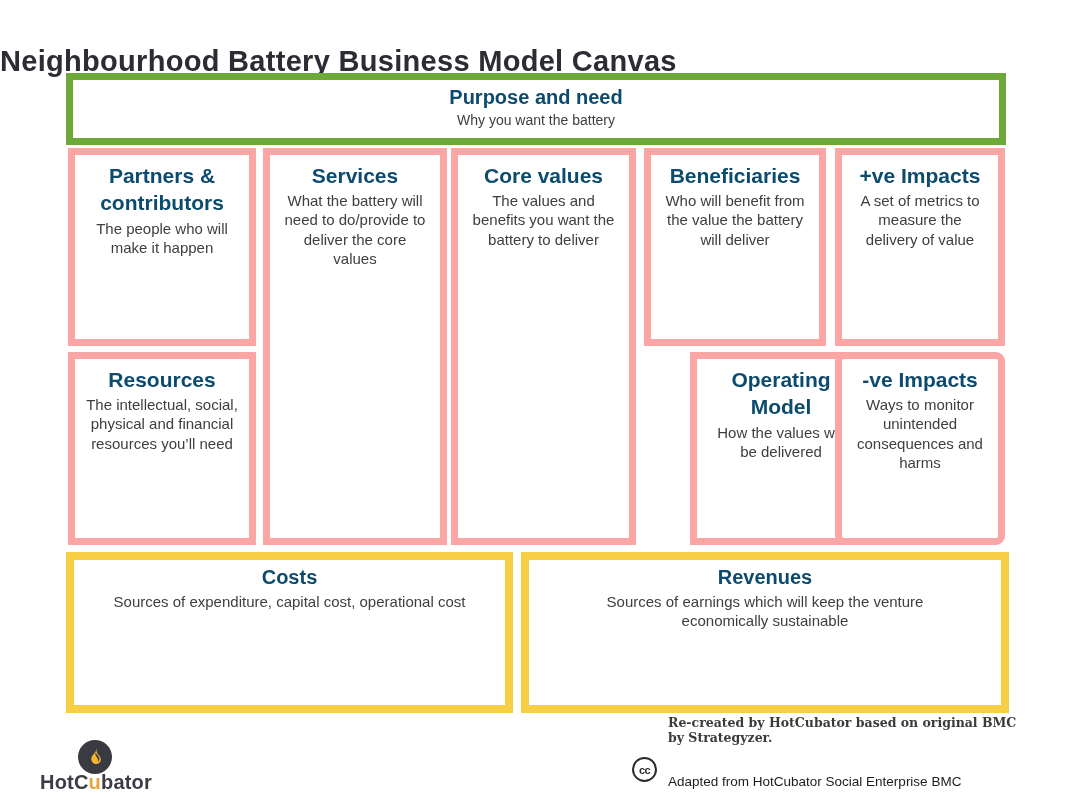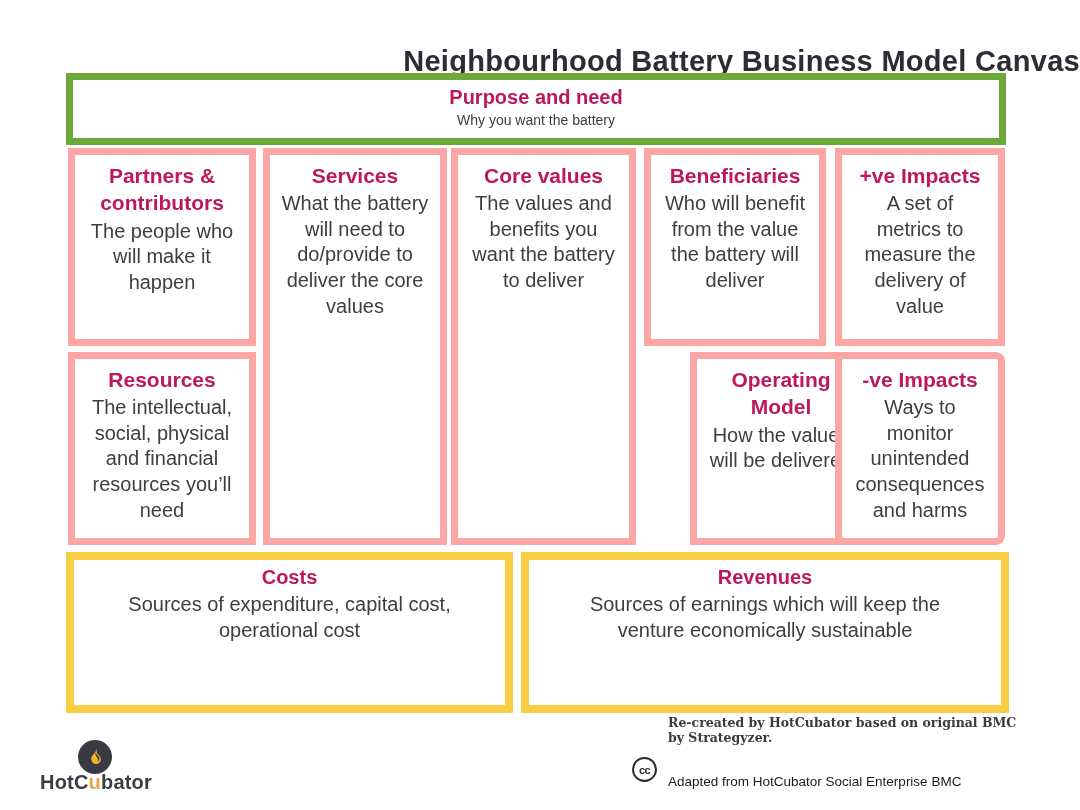--- a/index.html
+++ b/index.html
@@ -1,29 +1,29 @@
 <!DOCTYPE html>
 <html><head>
 <meta charset="utf-8">
 <style>
   html,body{margin:0;padding:0;}
   body{
     width:1080px;height:810px;background:#ffffff;position:relative;
     font-family:"Liberation Sans", sans-serif;overflow:hidden;
   }
   .page-title{
-    position:absolute;top:26px;left:0;width:1080px;text-align:right;
+    position:absolute;top:26px;left:0;width:1080px;text-align:left;
     font-size:29px;font-weight:bold;color:#2d2b33;letter-spacing:.3px;
   }
   .box{position:absolute;box-sizing:border-box;background:#fff;text-align:center;}
   .b-green{border:7px solid #6CA939;}
   .b-teal{border:7px solid #fca5a5;}
   .b-yellow{border:8px solid #F8CE45;}
-  .box h2{margin:7px 8px 2px;font-size:21px;line-height:1.3;color:#be185d;font-weight:bold;}
-  .box p{margin:2px 10px;font-size:20px;line-height:1.28;color:#3e3e3e;}
+  .box h2{margin:7px 8px 2px;font-size:21px;line-height:1.3;color:#0c4a6e;font-weight:bold;}
+  .box p{margin:2px 10px;font-size:15px;line-height:1.28;color:#3e3e3e;}
   .box.purpose h2, .box.costrev h2{font-size:20px;margin-top:4px;}
   .box.purpose p{font-size:14px;}
   .desc-narrow{max-width:400px;margin-left:auto !important;margin-right:auto !important;}
   
   .pos-purpose{left:66px;top:73px;width:940px;height:72px;}
   .pos-partners{left:68px;top:148px;width:188px;height:198px;}
   .pos-services{left:263px;top:148px;width:184px;height:397px;}
   .pos-corevalues{left:451px;top:148px;width:185px;height:397px;}
   .pos-beneficiaries{left:644px;top:148px;width:182px;height:198px;}
   .pos-posimpacts{left:835px;top:148px;width:170px;height:198px;}

